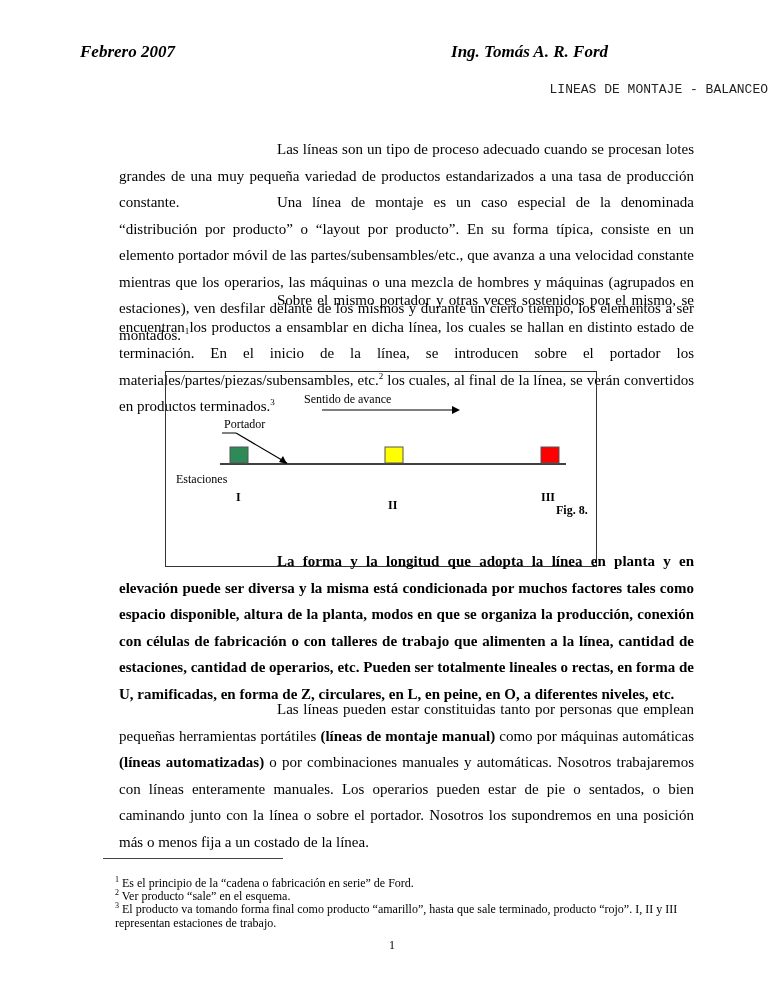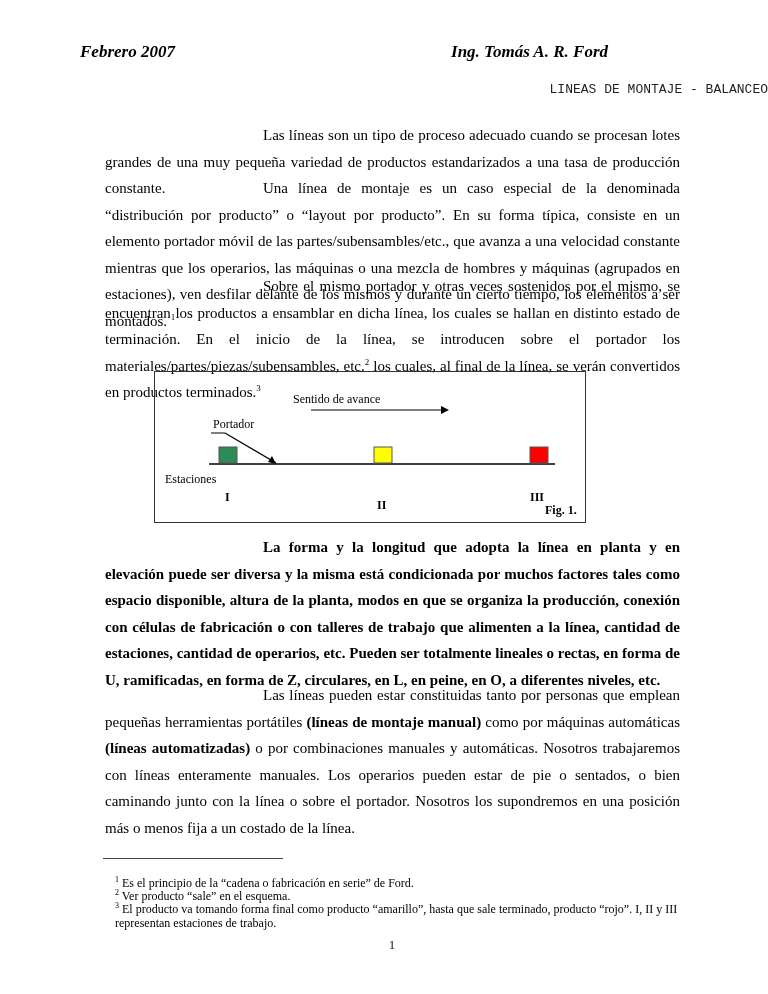--- a/index.html
+++ b/index.html
@@ -6,27 +6,27 @@
   body { width: 768px; height: 994px; position: relative; overflow: hidden;
          font-family: "Liberation Serif", serif; color: #000; }
   .hdr { position: absolute; top: 42px; font-size: 17px; font-weight: bold; font-style: italic; }
   .hdr-left { left: 80px; }
   .hdr-right { right: 325px; left: auto; }
   .hdr-right { left: 365px; right: auto; }
   .title { position: absolute; top: 82px; left: 0; width: 768px; text-align: right;
            font-family: "Liberation Mono", monospace; font-size: 13px; color: #222; padding-left: 0; }
   .title span { display: inline-block; margin-left: 32px; }
   .para { position: absolute; left: 103px; width: 575px; font-size: 15px; line-height: 26.6px;
-          text-align: justify; margin: 2px; }
+          text-align: justify; margin: 16px; }
   .para .ind { display: inline-block; width: 158px; }
   sup { font-size: 9px; line-height: 0; vertical-align: super; }
   .p1 { top: 120px; }
   .p2 { top: 173px; }
   .p3 { top: 271px; }
-  .figure { position: absolute; left: 154px; top: 371px; width: 432px; height: 152px;
+  .figure { position: absolute; left: 165px; top: 371px; width: 432px; height: 196px;
             border: 1.5px solid #333; box-sizing: border-box; }
   .fig-txt { position: absolute; font-size: 12px; white-space: nowrap; }
   .fig-bold { font-weight: bold; }
   .p4 { top: 532px; font-weight: bold; }
   .p5 { top: 680px; }
   .b { font-weight: bold; }
   .fn-rule { position: absolute; left: 103px; top: 858px; width: 180px; height: 1px; background: #444; }
   .fn { position: absolute; left: 103px; width: 600px; font-size: 12px; line-height: 13.5px; margin: 12px; }
   .fn sup { font-size: 8px; }
   .fn1 { top: 865px; }
@@ -60,21 +60,21 @@
     <line x1="54" y1="92" x2="400" y2="92" stroke="#000" stroke-width="1.5"></line>
     <rect x="64" y="75" width="18" height="16" fill="#2e8b57" stroke="#555" stroke-width="1"></rect>
     <rect x="219" y="75" width="18" height="16" fill="#ffff00" stroke="#555" stroke-width="1"></rect>
     <rect x="375" y="75" width="18" height="16" fill="#ff0000" stroke="#555" stroke-width="1"></rect>
   </svg>
   <div class="fig-txt" style="left:58px; top:45px;">Portador</div>
   <div class="fig-txt" style="left:10px; top:100px;">Estaciones</div>
   <div class="fig-txt fig-bold" style="left:70px; top:118px;">I</div>
   <div class="fig-txt fig-bold" style="left:222px; top:118px;margin-top:8px;">II</div>
   <div class="fig-txt fig-bold" style="left:375px; top:118px;">III</div>
-  <div class="fig-txt fig-bold" style="left:390px; top:131px;">Fig. 1.</div>
+  <div class="fig-txt fig-bold" style="left:390px; top:131px;">Fig. 8.</div>
 </div>
 
 <p class="para p4"><span class="ind"></span><span>La forma y la longitud que adopta la línea en planta y en elevación puede ser diversa y la misma está condicionada por muchos factores tales como espacio disponible, altura de la planta, modos en que se organiza la producción, conexión con células de fabricación o con talleres de trabajo que alimenten a la línea, cantidad de estaciones, cantidad de operarios, etc. Pueden ser totalmente lineales o rectas, en forma de U, ramificadas, en forma de Z, circulares,  en L, en peine, en O, a diferentes niveles, etc.</span></p>
 
 <p class="para p5"><span class="ind"></span><span>Las líneas pueden estar constituidas tanto por personas que emplean pequeñas herramientas portátiles </span><span class="b">(líneas de montaje manual)</span><span> como por máquinas automáticas </span><span class="b">(líneas automatizadas)</span><span> o por combinaciones manuales y automáticas. Nosotros trabajaremos con líneas enteramente manuales. Los operarios pueden estar de pie o sentados, o bien caminando junto con la línea o sobre el portador. Nosotros los supondremos en una posición más o menos fija a un costado de la línea.</span></p>
 
 <div class="fn-rule"></div>
 <p class="fn fn1"><sup>1</sup><span> Es el principio de la “cadena o fabricación en serie” de Ford.</span></p>
 <p class="fn fn2"><sup>2</sup><span> Ver producto “sale” en el esquema.</span></p>
 <p class="fn fn3"><sup>3</sup><span> El producto va tomando forma final como producto “amarillo”, hasta que sale terminado, producto “rojo”. I, II y III representan estaciones de trabajo.</span></p>

